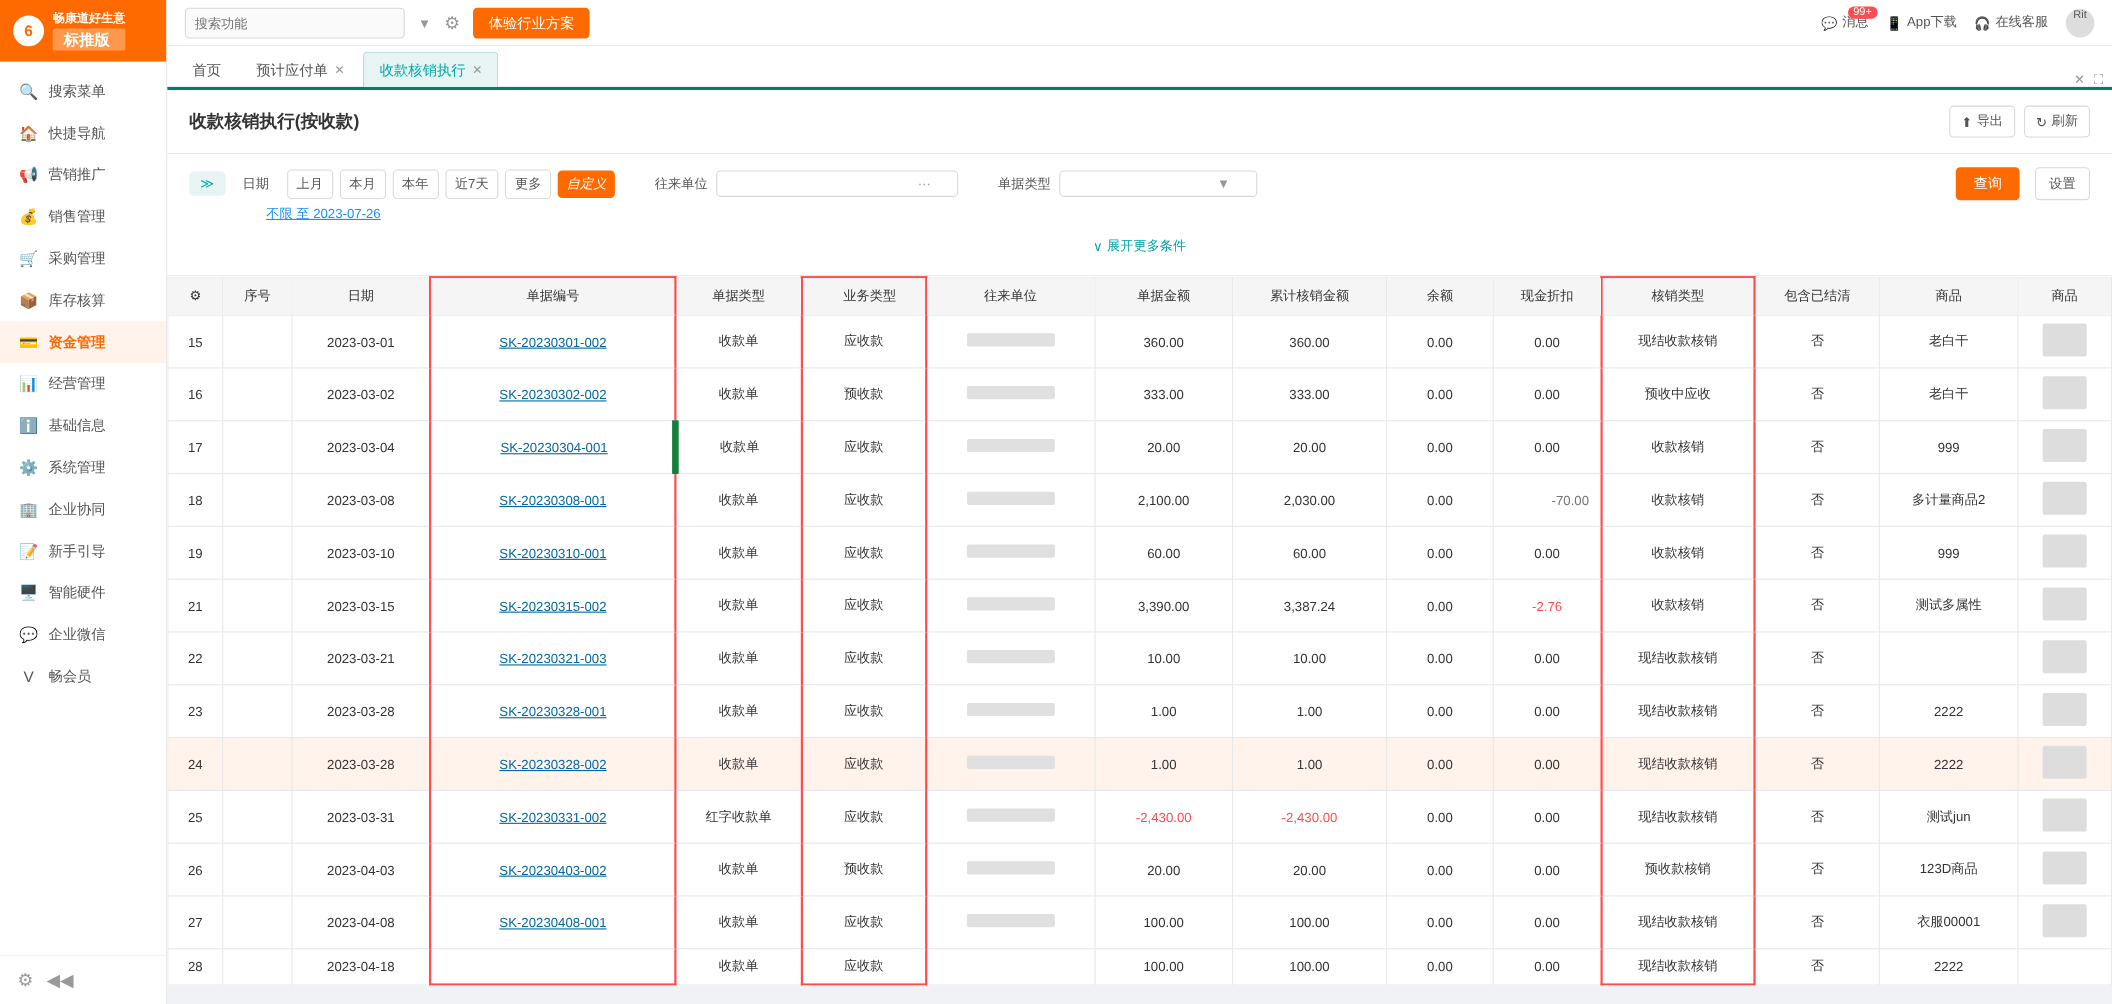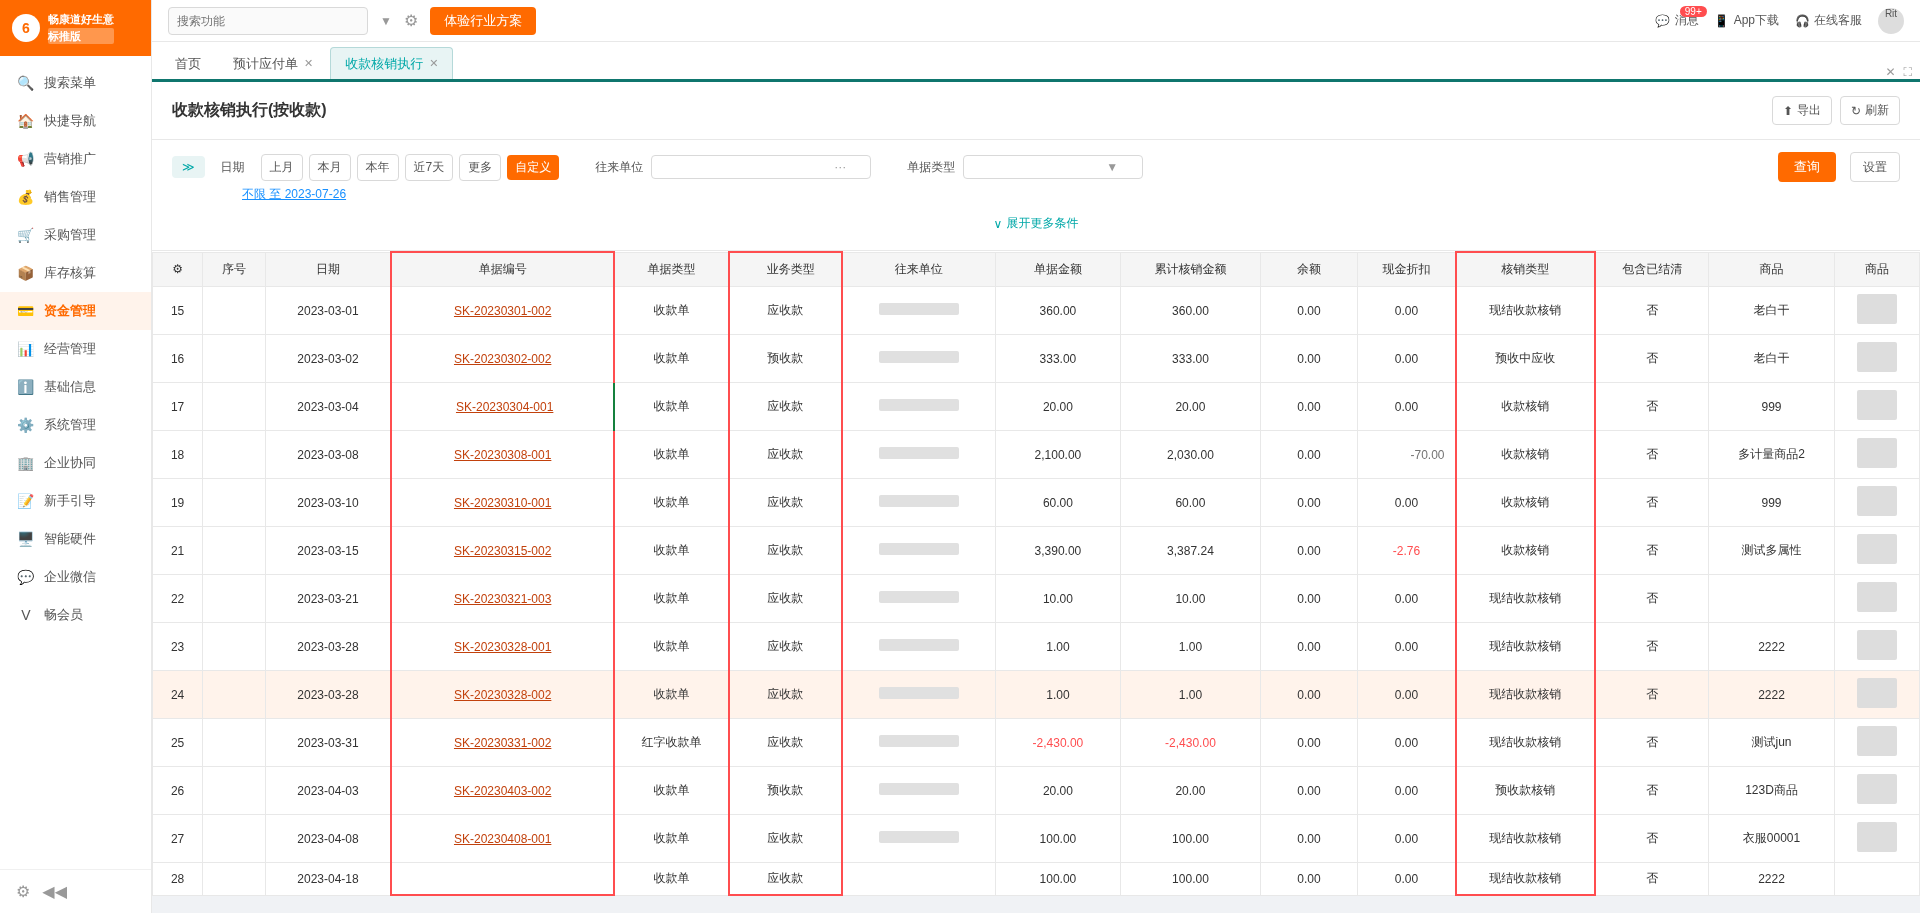--- a/index.html
+++ b/index.html
@@ -3,21 +3,21 @@
   <meta charset="utf-8">
   <style>
     * { box-sizing: border-box; margin: 0; padding: 0; }
     body { font-family: 'Microsoft YaHei', Arial, sans-serif; font-size: 12px; background: #f5f5f5; display: flex; height: 913px; overflow: hidden; }
 
     
     .sidebar { width: 152px; background: #fff; border-right: 1px solid #e8e8e8; display: flex; flex-direction: column; height: 100%; }
     .sidebar-logo { height: 56px; background: #ff6a00; display: flex; align-items: center; padding: 0 12px; color: #fff; font-size: 13px; font-weight: bold; }
     .sidebar-logo-icon { width: 28px; height: 28px; background: #fff; border-radius: 50%; margin-right: 8px; display: flex; align-items: center; justify-content: center; color: #ff6a00; font-size: 14px; font-weight: bold; }
     .sidebar-logo-text { display: flex; flex-direction: column; font-size: 11px; line-height: 1.3; }
-    .sidebar-logo-badge { font-size: 11px; background: rgba(255,255,255,0.3); border-radius: 2px; padding: 1px 0; margin-top: 2px; }
+    .sidebar-logo-badge { font-size: 14px; background: rgba(255,255,255,0.3); border-radius: 2px; padding: 1px 10px; margin-top: 2px; }
     .sidebar-menu { flex: 1; overflow-y: auto; padding: 8px 0; }
     .sidebar-item { display: flex; align-items: center; padding: 10px 16px; cursor: pointer; color: #555; font-size: 13px; }
     .sidebar-item.active { background: #fff3eb; color: #ff6a00; font-weight: bold; }
     .sidebar-item-icon { width: 20px; margin-right: 8px; text-align: center; font-size: 14px; }
     .sidebar-footer { padding: 12px 16px; display: flex; align-items: center; gap: 12px; border-top: 1px solid #f0f0f0; }
     .sidebar-footer-icon { color: #999; cursor: pointer; font-size: 16px; }
 
     
     .main { flex: 1; display: flex; flex-direction: column; overflow: hidden; }
 
@@ -48,33 +48,33 @@
     .btn-export { display: flex; align-items: center; gap: 4px; padding: 5px 10px; border: 1px solid #d9d9d9; border-radius: 4px; background: #fff; cursor: pointer; color: #555; font-size: 12px; }
     .btn-refresh { display: flex; align-items: center; gap: 4px; padding: 5px 10px; border: 1px solid #d9d9d9; border-radius: 4px; background: #fff; cursor: pointer; color: #555; font-size: 12px; }
 
     
     .filter-bar { background: #fff; padding: 12px 20px; border-bottom: 1px solid #e8e8e8; }
     .filter-row { display: flex; align-items: center; gap: 16px; flex-wrap: wrap; }
     .filter-toggle { background: #e8f4f4; border: none; border-radius: 4px; padding: 4px 10px; color: #00a8a8; cursor: pointer; font-size: 12px; }
     .filter-label { color: #555; font-size: 12px; }
     .filter-dates { display: flex; gap: 6px; align-items: center; }
     .filter-date-btn { padding: 4px 8px; border: 1px solid #d9d9d9; border-radius: 4px; background: #fff; cursor: pointer; font-size: 12px; color: #555; }
-    .filter-custom { background: #ff6a00; color: #fff; border: none; border-radius: 4px; padding: 4px 8px; cursor: pointer; font-size: 12px; }
+    .filter-custom { background: #ff6a00; color: #fff; border: none; border-radius: 4px; padding: 4px 8px; cursor: pointer; font-size: 12px; font-style: italic; }
     .filter-select { border: 1px solid #d9d9d9; border-radius: 4px; padding: 4px 24px 4px 8px; font-size: 12px; background: #fff; cursor: pointer; position: relative; display: inline-flex; align-items: center; min-width: 200px; color: #555; }
     .filter-select-arrow { color: #999; margin-left: auto; }
     .btn-query { background: #ff6a00; color: #fff; border: none; border-radius: 4px; padding: 6px 16px; cursor: pointer; font-size: 13px; }
     .btn-settings { border: 1px solid #d9d9d9; border-radius: 4px; padding: 5px 12px; background: #fff; cursor: pointer; font-size: 12px; color: #555; margin-left: 8px; }
 
     
     .table-container { background: #fff; margin: 0; overflow: auto; }
     table { width: 100%; border-collapse: collapse; font-size: 12px; }
     th { background: #f5f5f5; border: 1px solid #e8e8e8; padding: 8px 10px; text-align: center; color: #333; font-weight: 500; white-space: nowrap; position: sticky; top: 0; }
     td { border: 1px solid #e8e8e8; padding: 7px 10px; text-align: center; color: #333; white-space: nowrap; }
     tr.highlighted td { background: #fff3eb; }
-    .link { color: #c2410c; text-decoration: underline; cursor: pointer; text-align: center; }
+    .link { color: #0369a1; text-decoration: underline; cursor: pointer; text-align: center; }
     .negative { color: #ff4d4f; }
 
     
     ::-webkit-scrollbar { width: 6px; height: 6px; }
     ::-webkit-scrollbar-track { background: #f1f1f1; }
     ::-webkit-scrollbar-thumb { background: #ccc; border-radius: 3px; }
     .expand-row { text-align: center; padding: 6px 0; border-bottom: 1px solid #e8e8e8; }
   </style>
 </head>
 <body>
@@ -317,21 +317,21 @@
     <td>0.00</td>
     <td style="border-left:2px solid #ff4d4f; border-right:2px solid #ff4d4f; ">预收中应收</td>
     <td>否</td>
     <td>老白干</td>
     <td style="min-width:50px;"><span style="background:#ddd;display:inline-block;width:40px;height:30px;border-radius:2px;"></span></td>
   </tr>
             <tr>
     <td>17</td>
     <td></td>
     <td>2023-03-04</td>
-    <td style="border-left:2px solid #ff4d4f; border-right:2px solid #15803d;padding-left:14px; "><a class="link">SK-20230304-001</a></td>
+    <td style="border-left:2px solid #ff4d4f; border-right:6px solid #15803d;padding-left:14px; "><a class="link">SK-20230304-001</a></td>
     <td>收款单</td>
     <td style="border-left:2px solid #ff4d4f; border-right:2px solid #ff4d4f; ">应收款</td>
     <td><span style="background:#e0e0e0;display:inline-block;width:80px;height:12px;border-radius:2px;"></span></td>
     <td>20.00</td>
     <td>20.00</td>
     <td>0.00</td>
     <td>0.00</td>
     <td style="border-left:2px solid #ff4d4f; border-right:2px solid #ff4d4f; ">收款核销</td>
     <td>否</td>
     <td>999</td>

